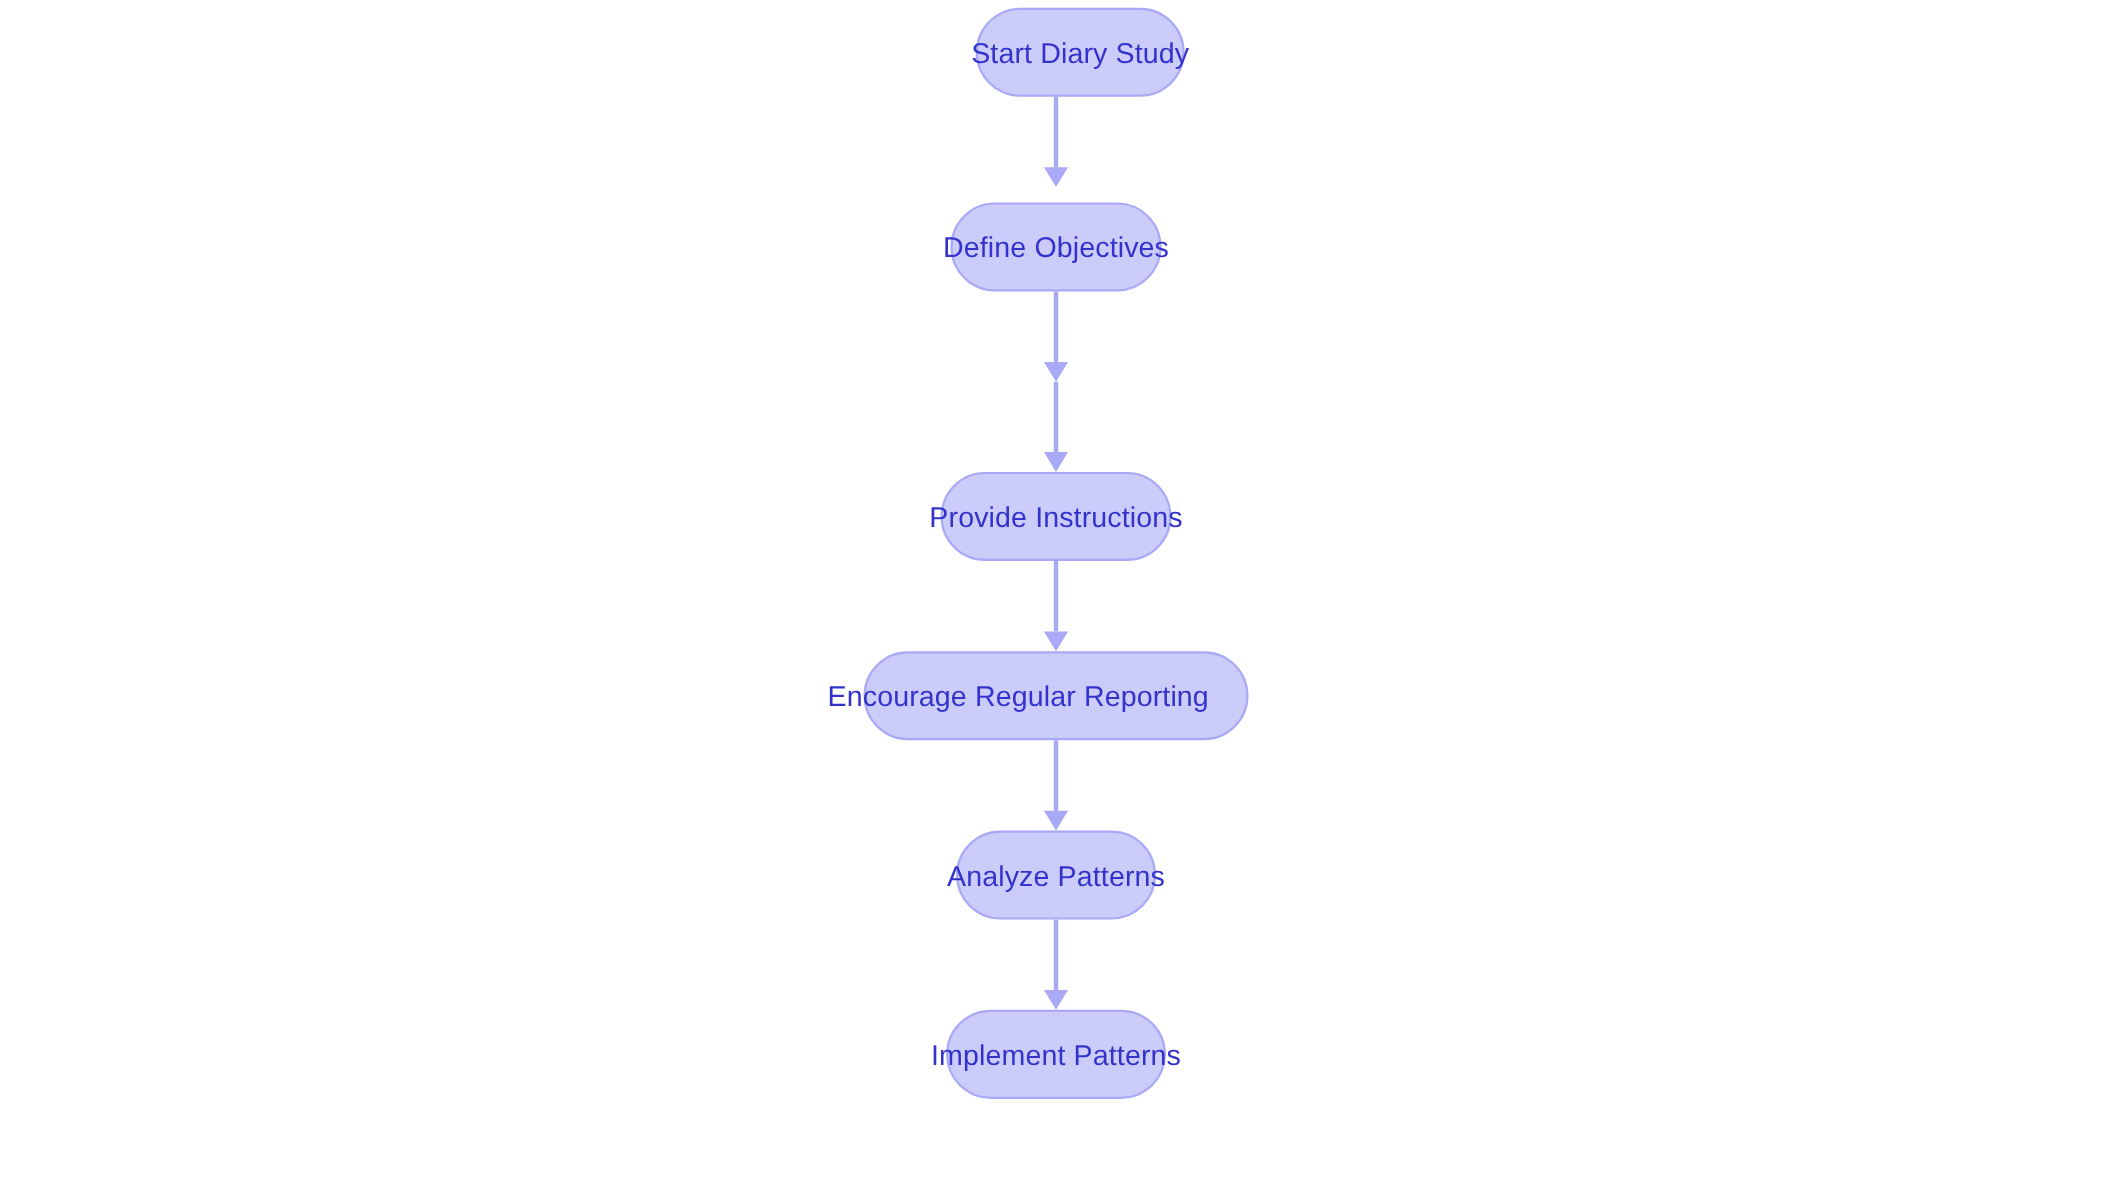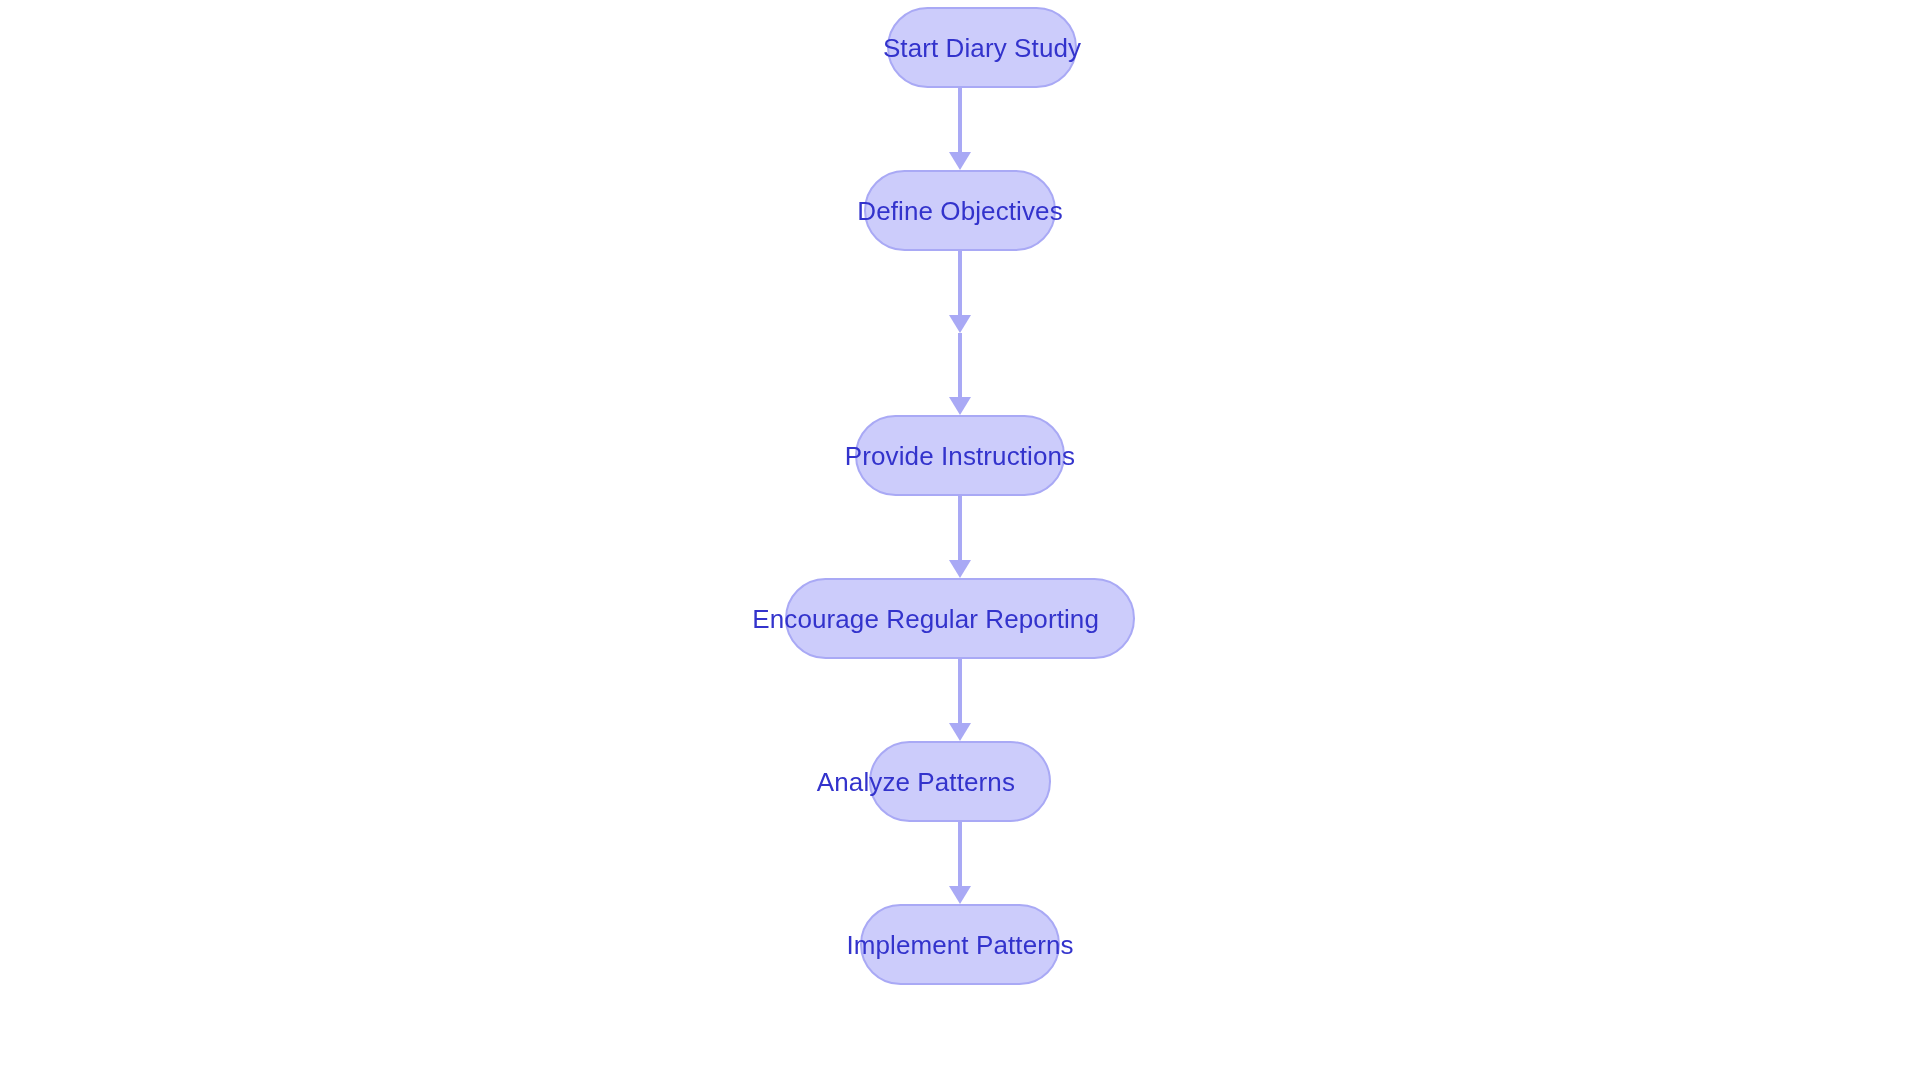--- a/index.html
+++ b/index.html
@@ -51,25 +51,25 @@
     font-size: 26px;
     font-family: "Liberation Sans", sans-serif;
     font-weight: 400;
     line-height: 1;
     letter-spacing: 0.1px;
     white-space: nowrap;
   }
 
   
   .node-w-0 { width: 190px; }
-  .node-w-1 { width: 192px; }
+  .node-w-1 { width: 192px; margin-top: 14px; }
   .node-w-2 { width: 206px; }
   .node-w-3 { width: 210px; justify-content: center; }
   .node-w-4 { width: 350px; justify-content: flex-end; }
-  .node-w-5 { width: 182px; justify-content: flex-end; }
+  .node-w-5 { width: 182px; }
   .node-w-6 { width: 200px; }
 
   
   .flow-connector {
     position: relative;
     width: 22px;
     height: 82px;
     flex: 0 0 auto;
     display: block;
   }

